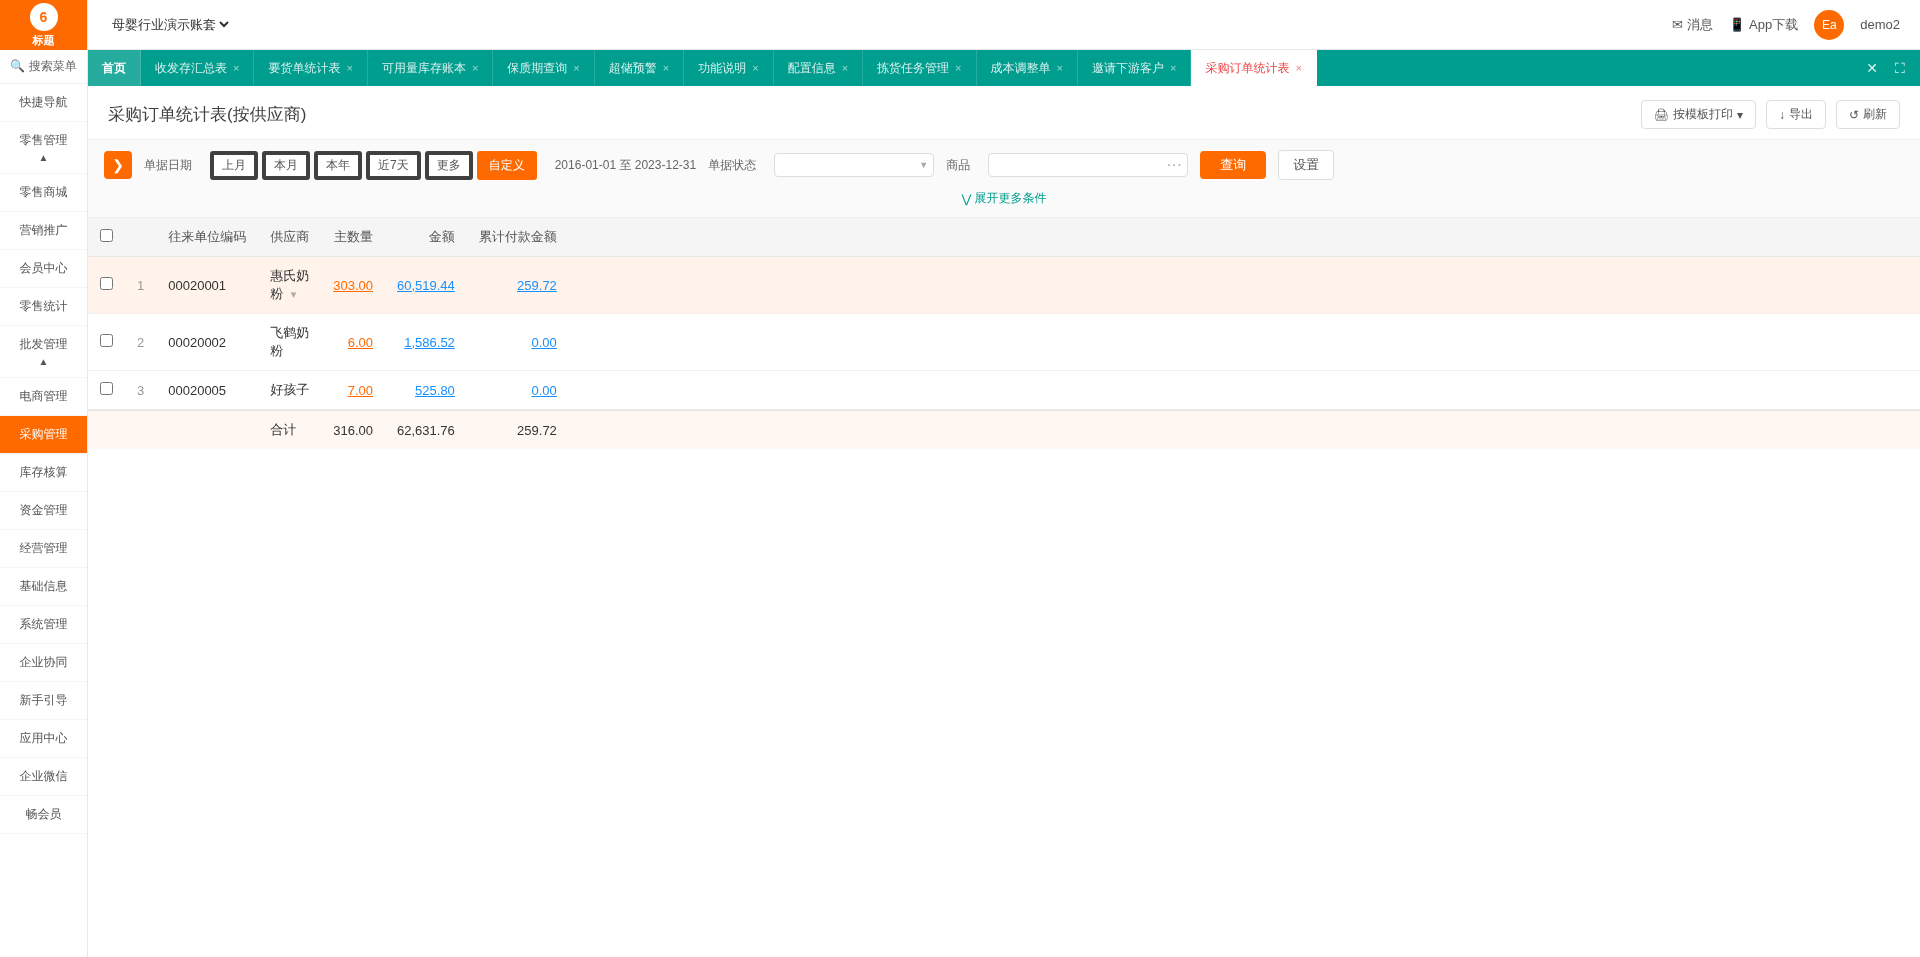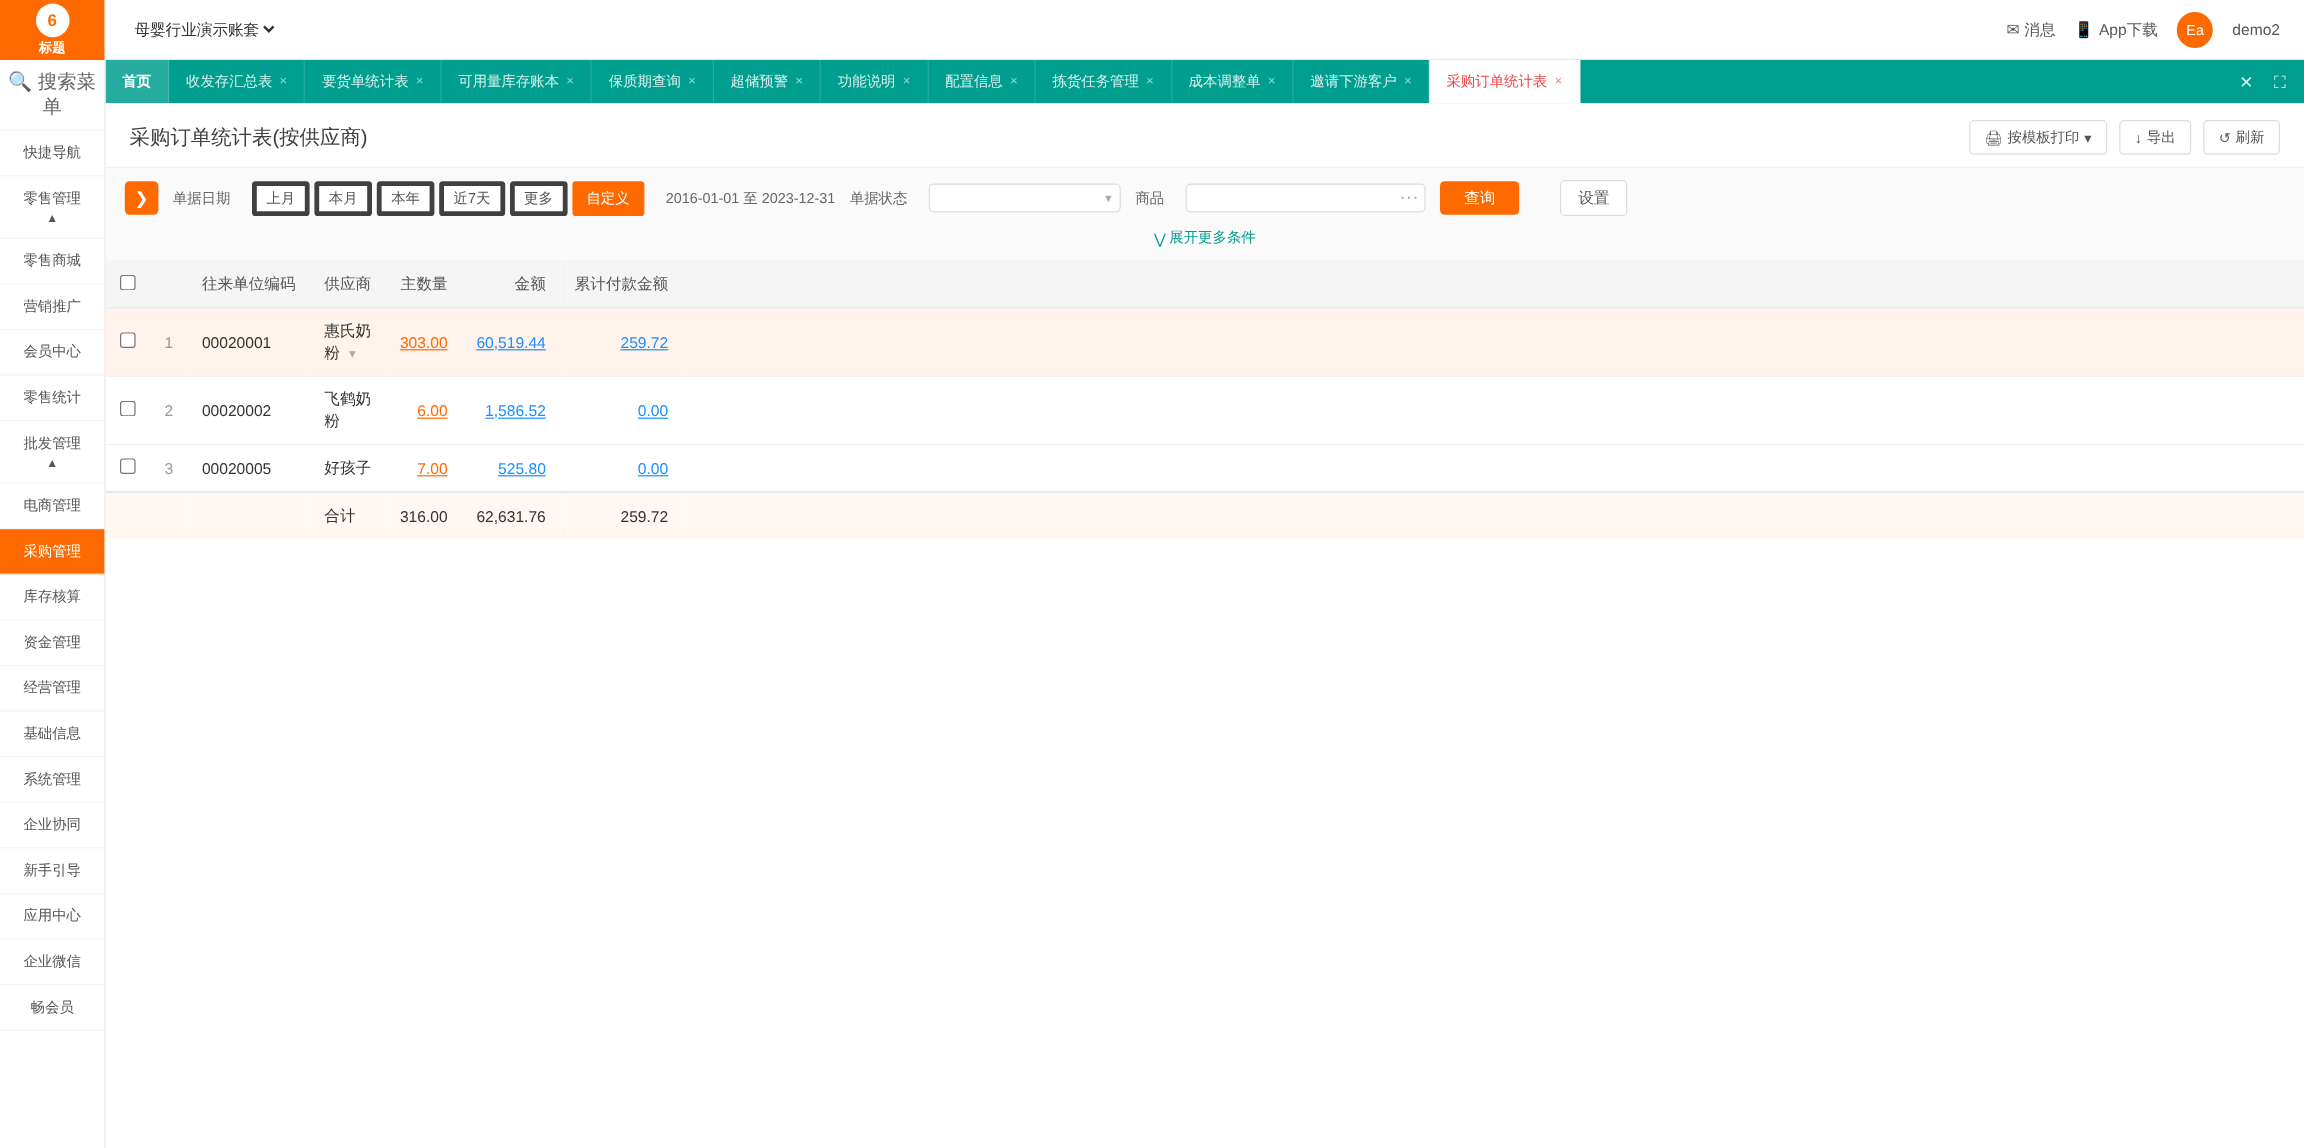--- a/index.html
+++ b/index.html
@@ -37,21 +37,21 @@
       color: #ff6a00;
       font-size: 14px;
       font-weight: bold;
       margin-bottom: 2px;
     }
     .sidebar-search {
       padding: 8px 6px;
       border-bottom: 1px solid #f0f0f0;
       text-align: center;
       color: #666;
-      font-size: 16px;
+      font-size: 12px;
       cursor: pointer;
     }
     .sidebar-nav-item {
       padding: 10px 4px;
       text-align: center;
       color: #555;
       font-size: 12px;
       cursor: pointer;
       border-bottom: 1px solid #f5f5f5;
       display: flex;
@@ -331,21 +331,20 @@
       font-weight: 500;
     }
     .btn-settings {
       padding: 5px 14px;
       background: #fff;
       color: #555;
       border: 1px solid #ddd;
       border-radius: 4px;
       font-size: 13px;
       cursor: pointer;
-      margin-left: 22px;
     }
     .filter-toggle-btn {
       width: 28px;
       height: 28px;
       background: #ff6a00;
       border-radius: 4px;
       display: flex;
       align-items: center;
       justify-content: center;
       color: #fff;

